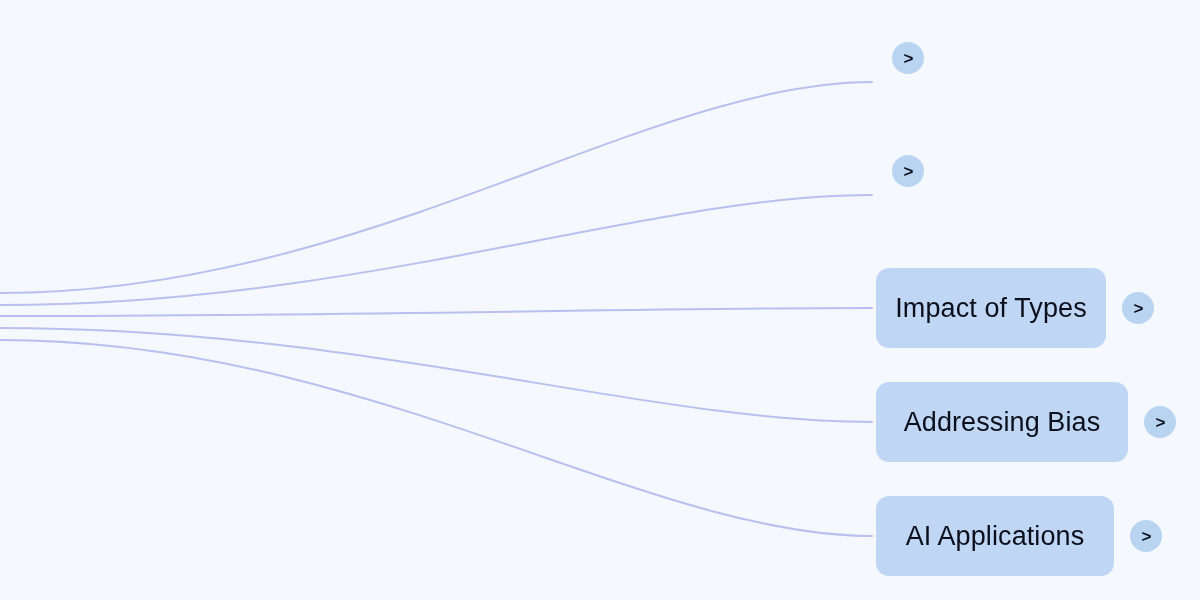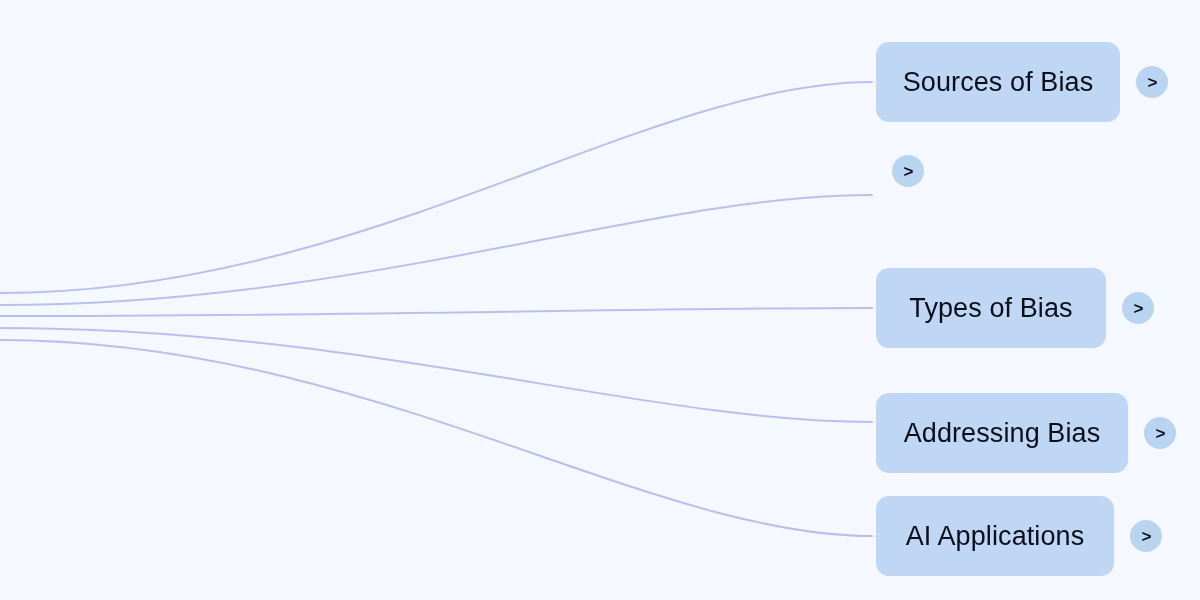--- a/index.html
+++ b/index.html
@@ -74,44 +74,41 @@
 
   <svg id="edge-layer" viewBox="0 0 1200 600" preserveAspectRatio="none" aria-hidden="true">
       <path d="M 0 293 C 366.24 293, 645.28 82, 872 82" fill="none" stroke="#b9c0f0" stroke-width="2" stroke-linecap="round"></path>
       <path d="M 0 305 C 366.24 305, 645.28 195, 872 195" fill="none" stroke="#b9c0f0" stroke-width="2" stroke-linecap="round"></path>
       <path d="M 0 316 C 366.24 316, 645.28 308, 872 308" fill="none" stroke="#b9c0f0" stroke-width="2" stroke-linecap="round"></path>
       <path d="M 0 328 C 366.24 328, 645.28 422, 872 422" fill="none" stroke="#b9c0f0" stroke-width="2" stroke-linecap="round"></path>
       <path d="M 0 340 C 366.24 340, 645.28 536, 872 536" fill="none" stroke="#b9c0f0" stroke-width="2" stroke-linecap="round"></path>
     </svg>
 
   <div class="node-row" style="left: 876px; top: 42px;">
-    <div class="node-pill" style="width: 244px; height: 80px; background: rgb(191, 215, 244);">
-      <span class="node-label" style="color: rgb(11, 15, 28);">Sources of Bias</span>
-    </div>
     <div class="expand-btn" style="background: rgb(185, 212, 240);">
       <span class="expand-glyph">&gt;</span>
     </div>
   </div>
 
   <div class="node-row" style="left: 876px; top: 155px;">
     <div class="expand-btn" style="background: rgb(185, 212, 240);">
       <span class="expand-glyph">&gt;</span>
     </div>
   </div>
 
   <div class="node-row" style="left: 876px; top: 268px;">
     <div class="node-pill" style="width: 230px; height: 80px; background: rgb(191, 215, 244);">
-      <span class="node-label" style="color: rgb(11, 15, 28);">Types of Bias</span>
+      <span class="node-label" style="color: rgb(11, 15, 28);">Impact of Types</span>
     </div>
     <div class="expand-btn" style="background: rgb(185, 212, 240);">
       <span class="expand-glyph">&gt;</span>
     </div>
   </div>
 
-  <div class="node-row" style="left: 876px; top: 393px;">
+  <div class="node-row" style="left: 876px; top: 382px;">
     <div class="node-pill" style="width: 252px; height: 80px; background: rgb(191, 215, 244);">
       <span class="node-label" style="color: rgb(11, 15, 28);">Addressing Bias</span>
     </div>
     <div class="expand-btn" style="background: rgb(185, 212, 240);">
       <span class="expand-glyph">&gt;</span>
     </div>
   </div>
 
   <div class="node-row" style="left: 876px; top: 496px;">
     <div class="node-pill" style="width: 238px; height: 80px; background: rgb(191, 215, 244);">

